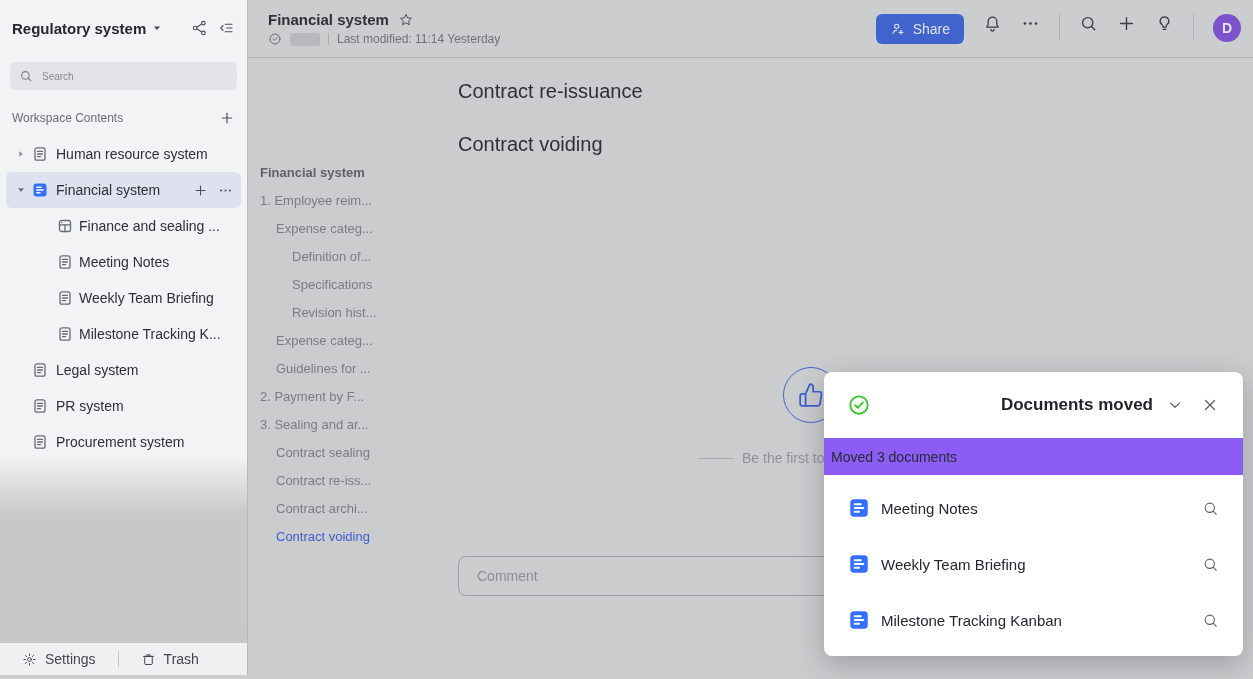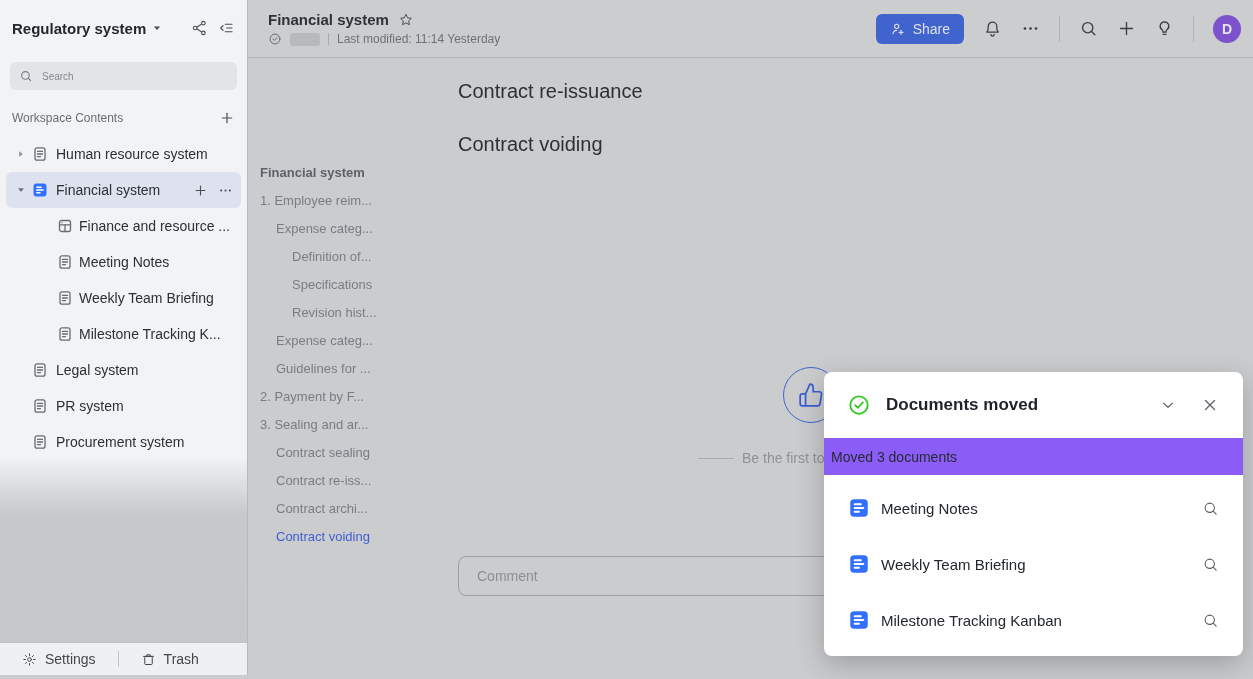--- a/index.html
+++ b/index.html
@@ -45,21 +45,21 @@
   .main{position:absolute;left:248px;right:0;top:0;bottom:0;}
   .topbar{height:57px;border-bottom:1px solid #b4b5b7;background:#cccdcf;
           display:flex;align-items:center;padding:0 12px 0 20px;}
   .tb-left{display:flex;flex-direction:column;gap:4px;min-width:0;}
   .tb-title-row{display:flex;align-items:center;gap:9px;}
   .doc-title{font-size:15px;font-weight:700;color:#2e3238;}
   .tb-meta{display:flex;align-items:center;gap:8px;}
   .pill{width:30px;height:13px;border-radius:3px;background:#b7babd;}
   .meta-div{width:1px;height:12px;background:#a9abae;}
   .meta-text{font-size:12px;color:#6e7176;}
-  .tb-right{margin-left:auto;display:flex;align-items:center;gap:19px;}
+  .tb-right{margin-left:auto;display:flex;align-items:flex-start;gap:19px;}
   .share-btn{height:30px;padding:0 14px;border-radius:6px;background:#4163cd;border:0;
              display:flex;align-items:center;gap:7px;color:#dde1ea;font-size:14px;
              font-family:inherit;cursor:pointer;}
   .tb-ic{color:#3a3e44;cursor:pointer;}
   .tb-div{width:1px;height:26px;background:#b1b2b4;}
   .avatar{width:28px;height:28px;border-radius:50%;background:#7d52cd;color:#e6e2f2;
           display:flex;align-items:center;justify-content:center;font-size:14px;
           font-weight:700;cursor:pointer;}
 
   .content{position:absolute;left:0;right:0;top:58px;bottom:0;background:#cbccce;}
@@ -84,21 +84,21 @@
   .comment-box{position:absolute;left:210px;top:498px;width:540px;height:38px;
                border:1px solid #9ca0a5;border-radius:8px;display:flex;align-items:center;}
   .comment-box input{border:0;outline:0;background:transparent;margin:0 16px;flex:1;
                      font-size:14px;color:#2b3036;font-family:inherit;}
   .comment-box input::placeholder{color:#8b8e93;}
 
   
   .toast{position:absolute;left:824px;top:372px;width:419px;height:284px;background:#fff;
          border-radius:8px;box-shadow:0 8px 28px rgba(31,35,41,.28);z-index:20;
          display:flex;flex-direction:column;overflow:hidden;}
-  .toast-head{height:66px;display:flex;align-items:center;padding:0 20px 0 24px;gap:16px;}
+  .toast-head{height:66px;display:flex;align-items:center;padding:0 20px 0 24px;gap:9px;text-align:right;}
   .toast-title{font-size:17px;font-weight:700;color:#1f2329;flex:1;}
   .toast-head .hic{color:#5b6066;cursor:pointer;padding:4px;}
   .toast-band{height:37px;background:#8b5cf6;display:flex;align-items:center;padding:0 7px;}
   .toast-band span{font-size:14px;color:#262b33;}
   .toast-rows{flex:1;padding-top:5px;}
   .trow{height:56px;display:flex;align-items:center;padding:0 24px 0 25px;cursor:pointer;}
   .trow .dic{width:20px;height:20px;margin-right:12px;flex:none;}
   .trow .tname{font-size:15px;color:#23272e;flex:1;}
   .trow .mag{color:#5b6066;cursor:pointer;}
 </style>
@@ -209,21 +209,21 @@
 
     <div class="row child">
       <span class="ic">
         <svg width="16" height="16" viewBox="0 0 16 16" fill="none" stroke="#676c73" stroke-width="1.3" stroke-linecap="round">
           <rect x="2.5" y="2.5" width="11" height="11" rx="2"></rect>
             <line x1="2.5" y1="6.8" x2="13.5" y2="6.8"></line>
             <line x1="8" y1="6.8" x2="8" y2="13.5"></line>
             <line x1="5" y1="4.7" x2="5.01" y2="4.7"></line>
         </svg>
       </span>
-      <span class="lbl">Finance and resource ...</span>
+      <span class="lbl">Finance and sealing ...</span>
     </div>
 
     <div class="row child">
       <span class="ic">
         <svg width="16" height="16" viewBox="0 0 16 16" fill="none" stroke="#676c73" stroke-width="1.3" stroke-linecap="round">
           <rect x="3" y="1.8" width="10" height="12.4" rx="2"></rect>
             <line x1="5.5" y1="5.4" x2="10.5" y2="5.4"></line>
             <line x1="5.5" y1="8" x2="10.5" y2="8"></line>
             <line x1="5.5" y1="10.6" x2="8.5" y2="10.6"></line>
         </svg>

